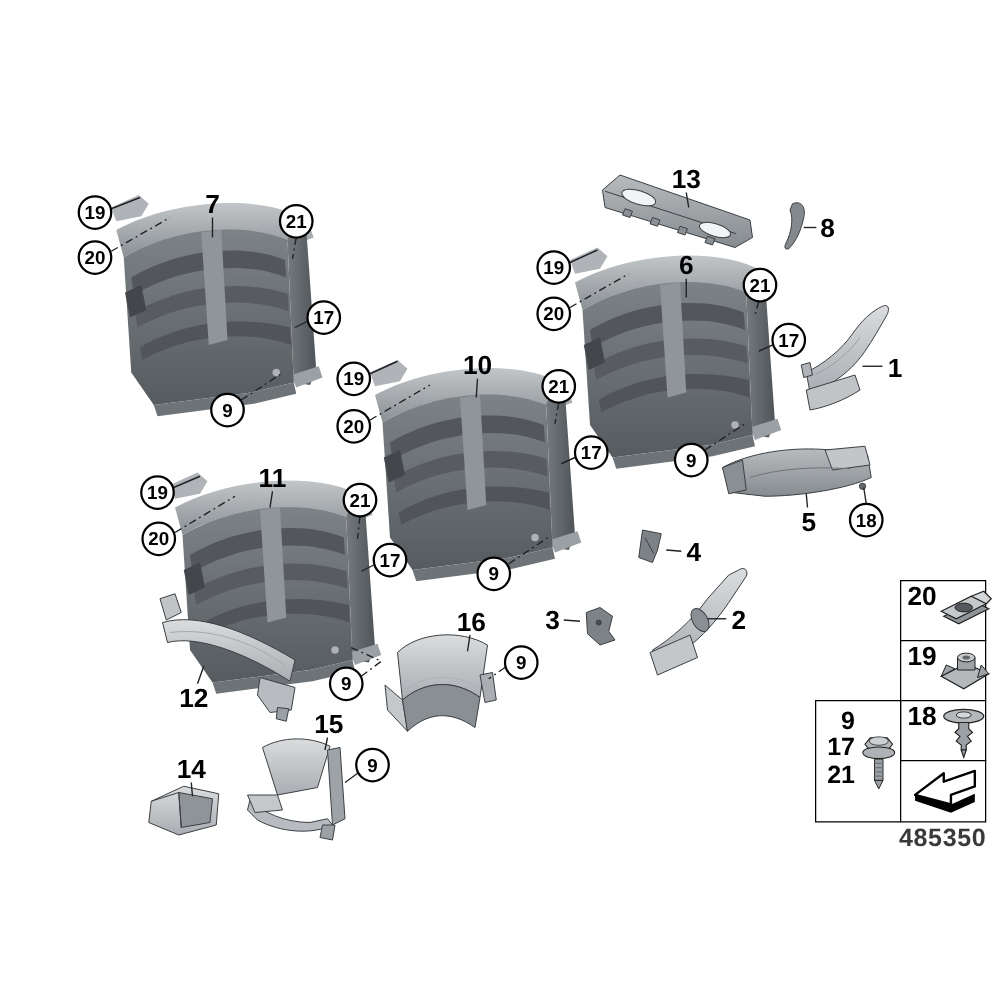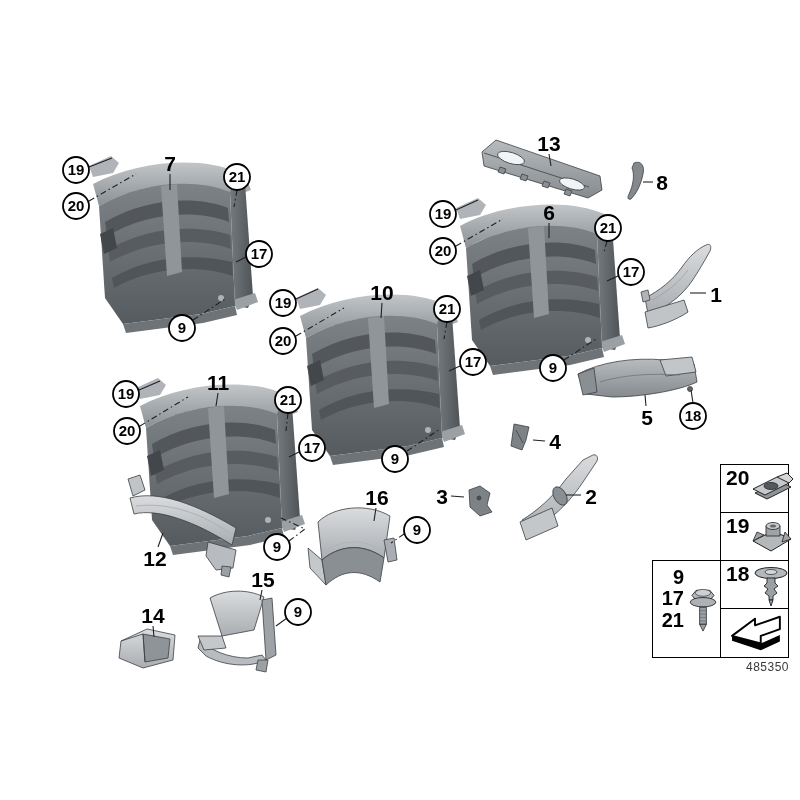--- a/index.html
+++ b/index.html
@@ -21,21 +21,21 @@
   .part path,.part ellipse,.part circle,.part polygon{stroke:#3c4044;stroke-width:0.8;stroke-linejoin:round;}
   .nostroke{stroke:none !important;}
   
   .lcell{position:absolute;box-sizing:border-box;border:1.6px solid #000;background:#fff;
          display:flex;align-items:flex-start;}
   .lnum{font-weight:bold;font-size:21px;color:#000;padding:2px 0 0 5px;line-height:1.0;}
   .lico{flex:1;display:flex;align-items:center;justify-content:center;height:100%;}
   .screwcol{display:flex;flex-direction:column;align-items:flex-end;padding:6px 2px 0 0;width:34px;}
   .screwcol span{font-weight:bold;font-size:20px;line-height:1.07;color:#000;}
   #drawno{position:absolute;left:689px;top:660px;width:100px;text-align:right;
-          font-size:12px;color:#3a3a3a;letter-spacing:0.5px;}
+          font-size:20px;color:#3a3a3a;letter-spacing:0.5px;font-weight:bold;}
 </style>
 </head>
 <body>
 
 <div id="stage">
 
   <svg id="diagram" width="800" height="800" viewBox="0 0 800 800">
     <defs>
       <linearGradient id="gBeam" x1="0" y1="0" x2="0" y2="1">
         <stop offset="0" stop-color="#c2c6c9"></stop>

